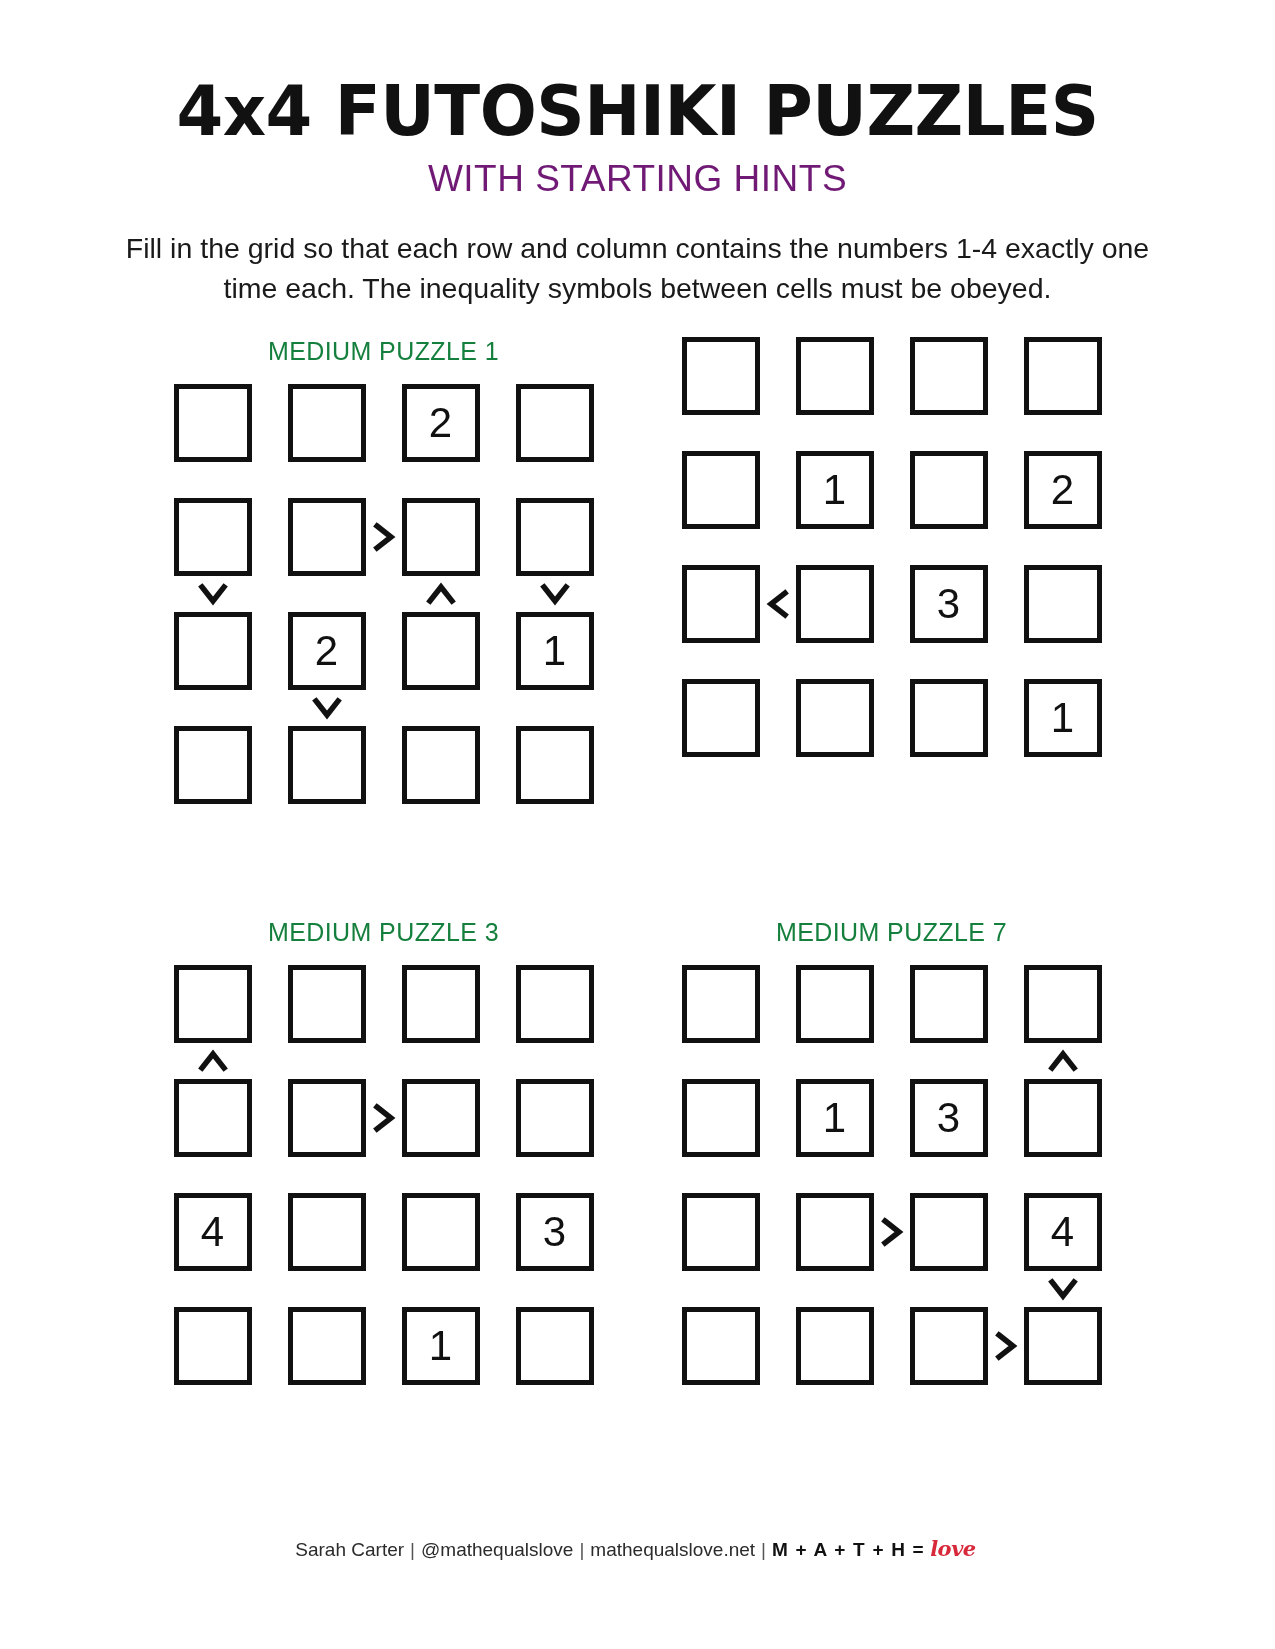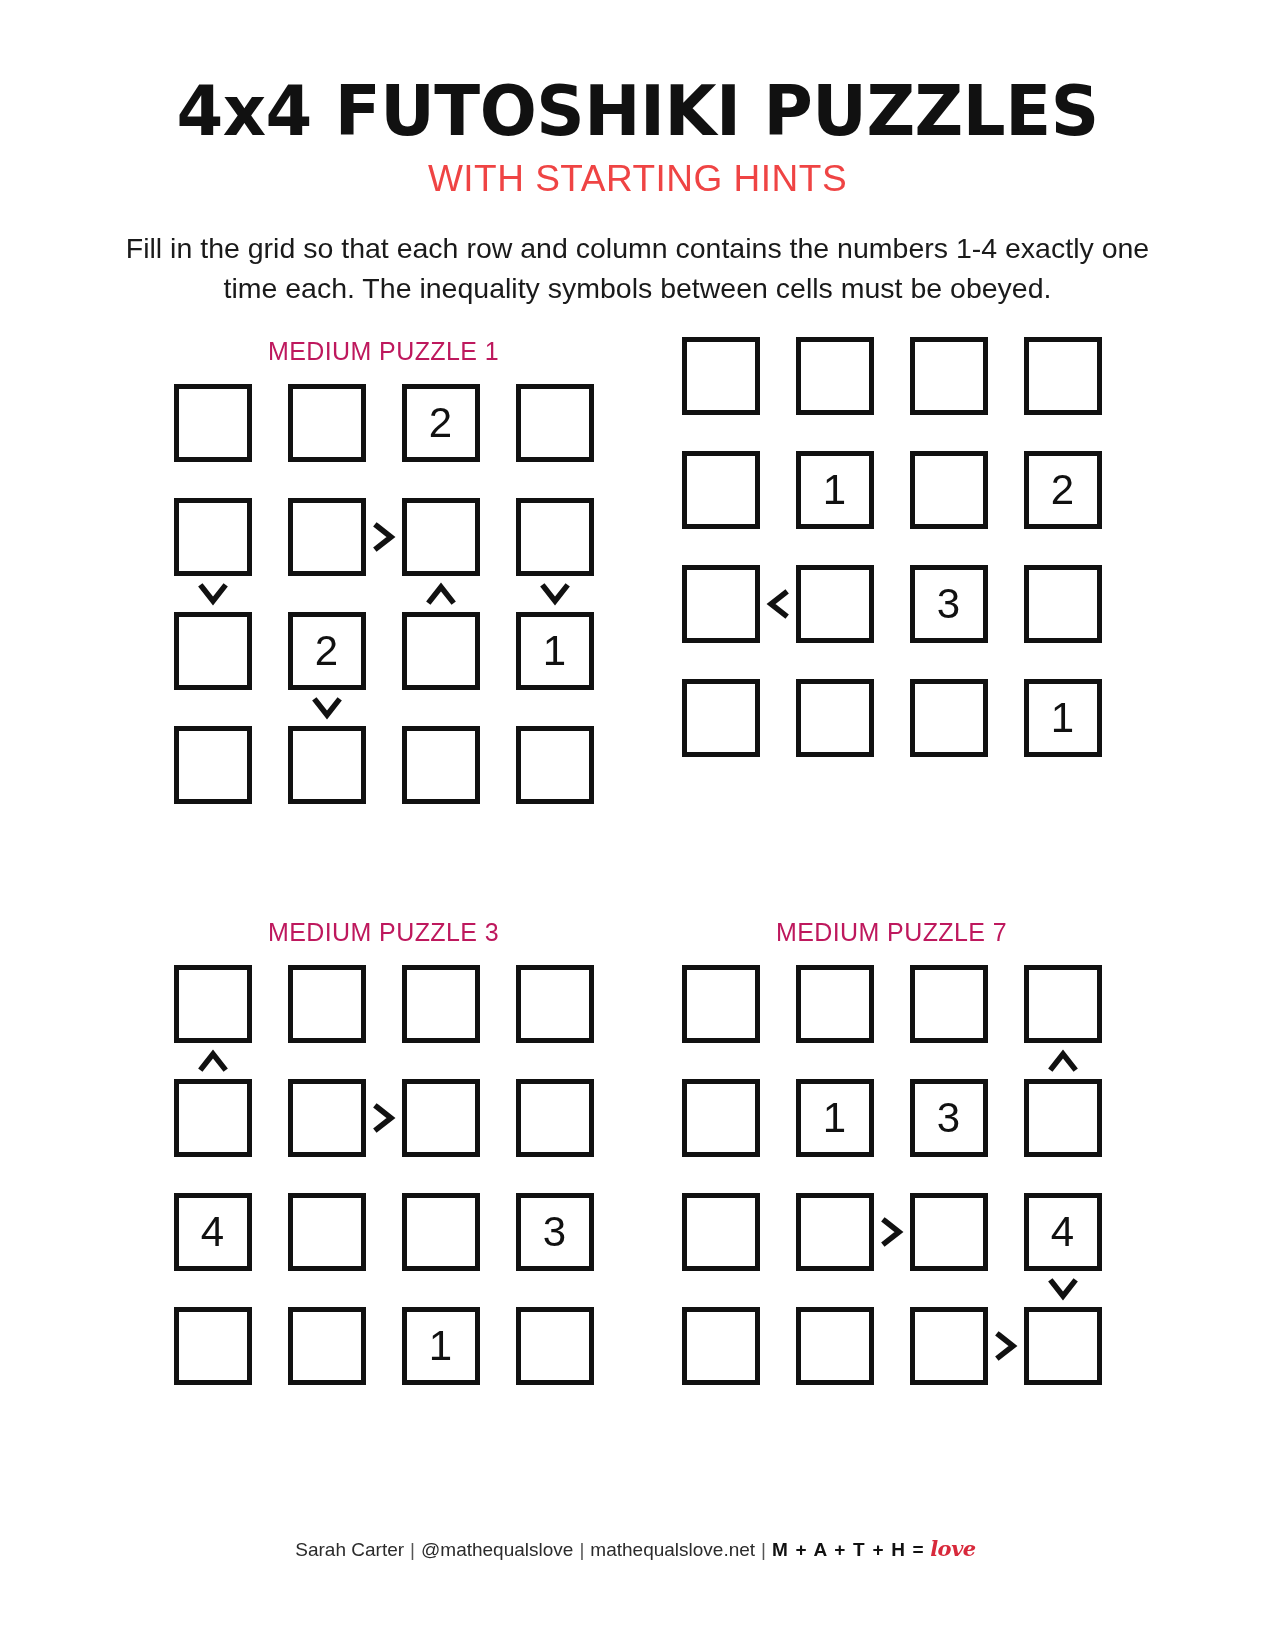--- a/index.html
+++ b/index.html
@@ -30,21 +30,21 @@
     margin: 0;
     color: #111111;
     transform: scaleX(0.96);
   }
   .sub-title {
     font-family: "Liberation Sans", sans-serif;
     font-weight: 400;
     font-size: 37px;
     letter-spacing: 0.5px;
     margin: 12px 0 0 0;
-    color: #ef4444;
+    color: #701a75;
   }
   .instructions {
     font-family: "Liberation Sans", sans-serif;
     font-size: 28.5px;
     line-height: 1.42;
     color: #1a1a1a;
     width: 1060px;
     margin: 28px auto 0 auto;
     text-align: center;
   }
@@ -62,21 +62,21 @@
   .board-row.second { margin-top: 114px; align-items: flex-end; }
 
   .board {
     width: 420px;
   }
   .board-title {
     text-align: center;
     font-family: "Liberation Sans", sans-serif;
     font-size: 25px;
     letter-spacing: 0.4px;
-    color: #be185d;
+    color: #15803d;
     margin-bottom: 18px;
   }
 
   
   .grid {
     position: relative;
     width: 420px;
     height: 420px;
   }
   .cell {

